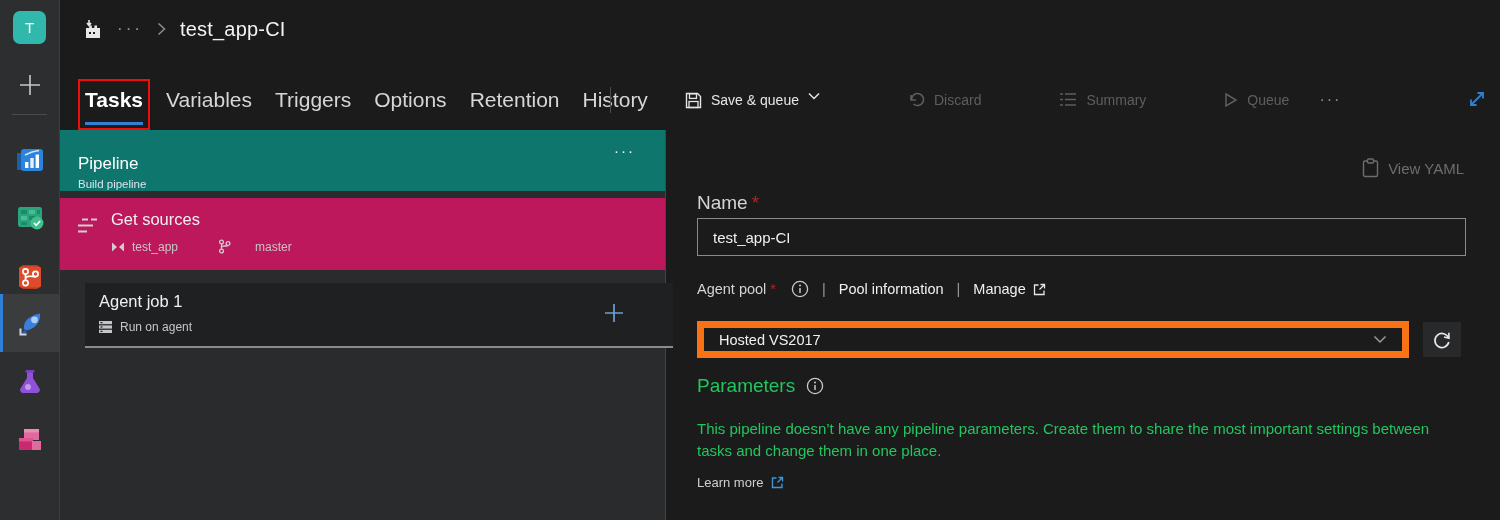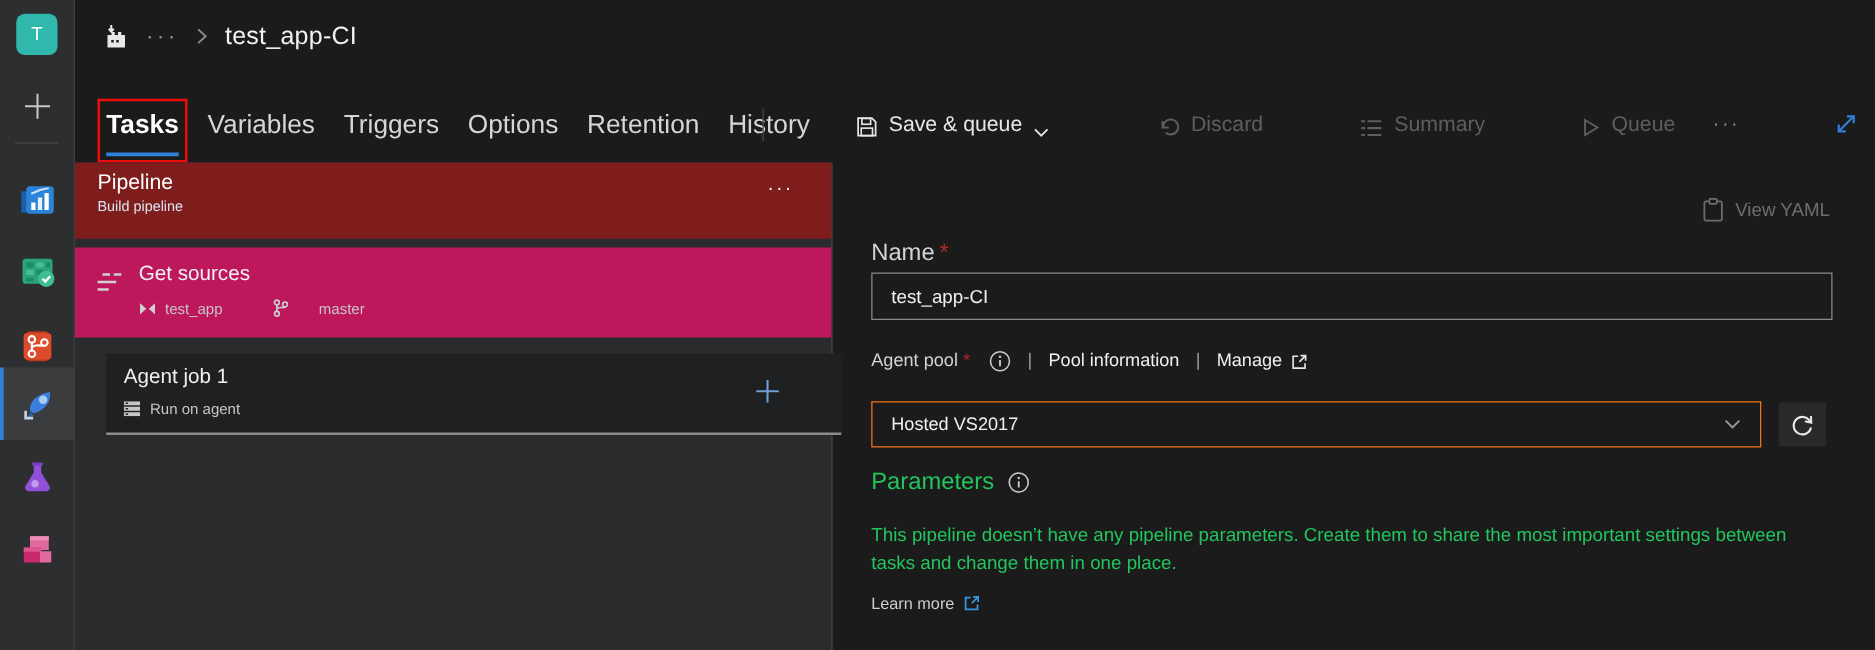--- a/index.html
+++ b/index.html
@@ -37,32 +37,32 @@
   .tab { font-size:21px; color:#d6d6d6; cursor:pointer; white-space:nowrap; }
   .tab.active { color:#ffffff; font-weight:bold; position:relative; }
   .tab.active .red-box { position:absolute; left:-7px; right:-7px; top:-9px; bottom:-18px;
                          border:2px solid #f20d0d; pointer-events:none; }
   .tab.active .blue-underline { position:absolute; left:0; right:0; bottom:-13px;
                                 height:3px; background:#2f81d7; }
 
   .toolbar { position:absolute; left:610px; top:80px; height:40px;
              display:flex; align-items:center; }
   .tb-divider { width:1px; height:26px; background:#4a4a4a; }
-  .tb-btn { display:flex; align-items:flex-end; gap:9px; font-size:17px;
+  .tb-btn { display:flex; align-items:flex-start; gap:9px; font-size:14px;
             cursor:pointer; white-space:nowrap;padding-left:42px; }
   .tb-btn.primary { color:#e6e6e6; margin-left:32px; }
   .tb-btn.disabled { color:#5e5e5e; cursor:default; }
   .tb-btn.m1 { margin-left:46px; } .tb-btn.m2 { margin-left:36px; } .tb-btn.m3 { margin-left:36px; }
   .tb-more { margin-left:30px; color:#8f8f8f; font-size:16px; letter-spacing:2px; cursor:pointer; }
   .expand-btn { position:absolute; right:12px; top:88px; cursor:pointer; }
 
   
   .left-panel { position:absolute; left:60px; top:130px; width:606px; height:390px;
                 background:#2a2b2c; border-right:1px solid #454545; }
-  .pipeline-head { height:61px; background:#7f1d1d; padding:6px 18px; position:relative; cursor:pointer; }
+  .pipeline-head { height:61px; background:#0f766e; padding:24px 18px; position:relative; cursor:pointer; }
   .pipeline-title { color:#ffffff; font-size:17px; }
   .pipeline-sub { color:#d9e4f1; font-size:11.5px; margin-top:4px; }
   .pipeline-more { position:absolute; right:30px; top:12px; color:#ffffff;
                    font-size:15px; letter-spacing:2px; cursor:pointer; }
 
   .sources-row { margin-top:7px; height:72px; background:#be185d; position:relative; cursor:pointer; }
   .sources-icon { position:absolute; left:16px; top:17px; }
   .sources-title { position:absolute; left:51px; top:12px; font-size:16.5px; color:#f0f0f0; }
   .sources-meta { position:absolute; left:51px; top:41px; display:flex; align-items:center;
                   font-size:12px; color:#c6c6c6; }
@@ -85,21 +85,21 @@
   .req { color:#b42525; margin-left:4px; }
   .name-input { position:absolute; left:30px; top:88px; width:769px; height:38px;
                 background:transparent; border:1px solid #8a8a8a; color:#f0f0f0;
                 font-size:15px; padding:0 15px; font-family:"Liberation Sans", sans-serif; outline:none; }
   .pool-row { position:absolute; left:30px; top:150px; display:flex; align-items:center;
               font-size:14.5px; color:#d4d4d4; }
   .pool-row .info { margin-left:15px; display:flex; cursor:pointer; }
   .pool-sep { color:#9a9a9a; margin:0 13px; }
   .pool-link { color:#f0f0f0; cursor:pointer; display:flex; align-items:center; gap:7px; }
   .pool-select { position:absolute; left:30px; top:191px; width:712px; height:37px;
-                 border:1px solid #f97316; display:flex; align-items:center;
+                 border:7px solid #f97316; display:flex; align-items:center;
                  padding:11px 15px; color:#f0f0f0; font-size:14.5px; cursor:pointer; }
   .pool-select .chev { margin-left:auto; display:flex; }
   .refresh-btn { position:absolute; left:756px; top:192px; width:38px; height:35px;
                  background:#28292b; display:flex; align-items:center; justify-content:center;
                  cursor:pointer; }
   .params-head { position:absolute; left:30px; top:245px; display:flex; align-items:center;
                  gap:11px; color:#22c55e; font-size:19px; }
   .params-desc { position:absolute; left:30px; top:288px; width:740px;
                  font-size:15px; line-height:21.5px; color:#22c55e; }
   .learn-more { position:absolute; left:30px; top:345px; display:flex; align-items:center;

